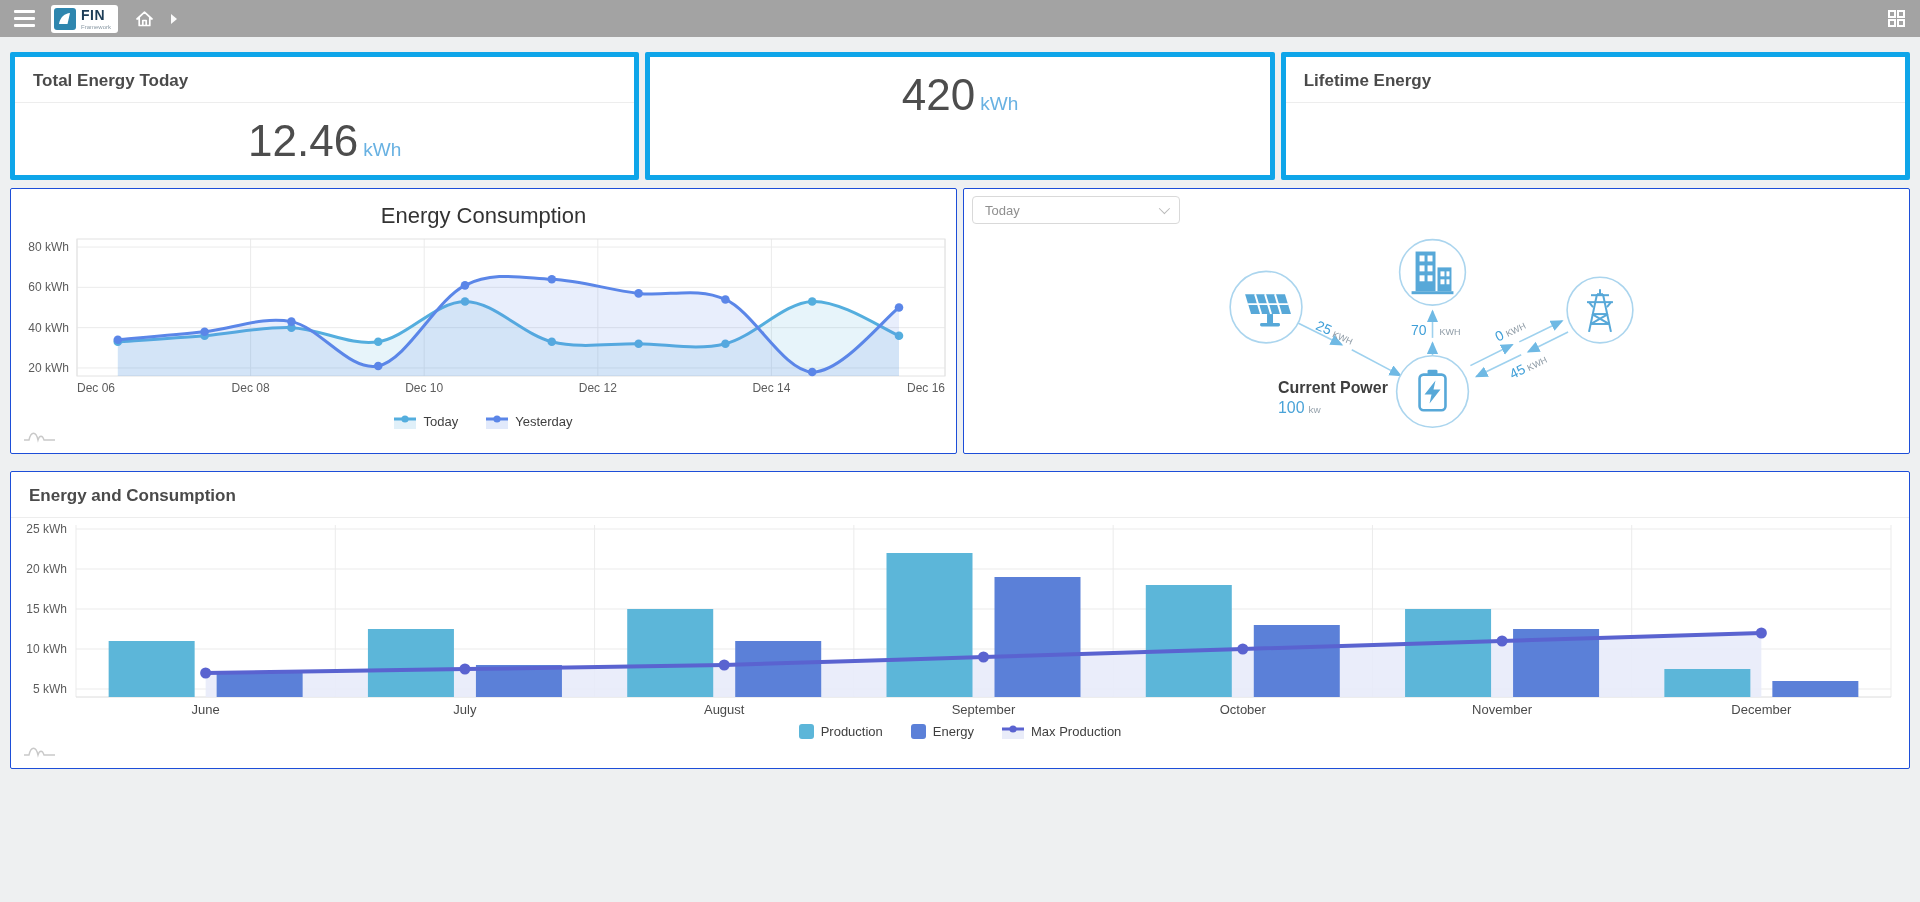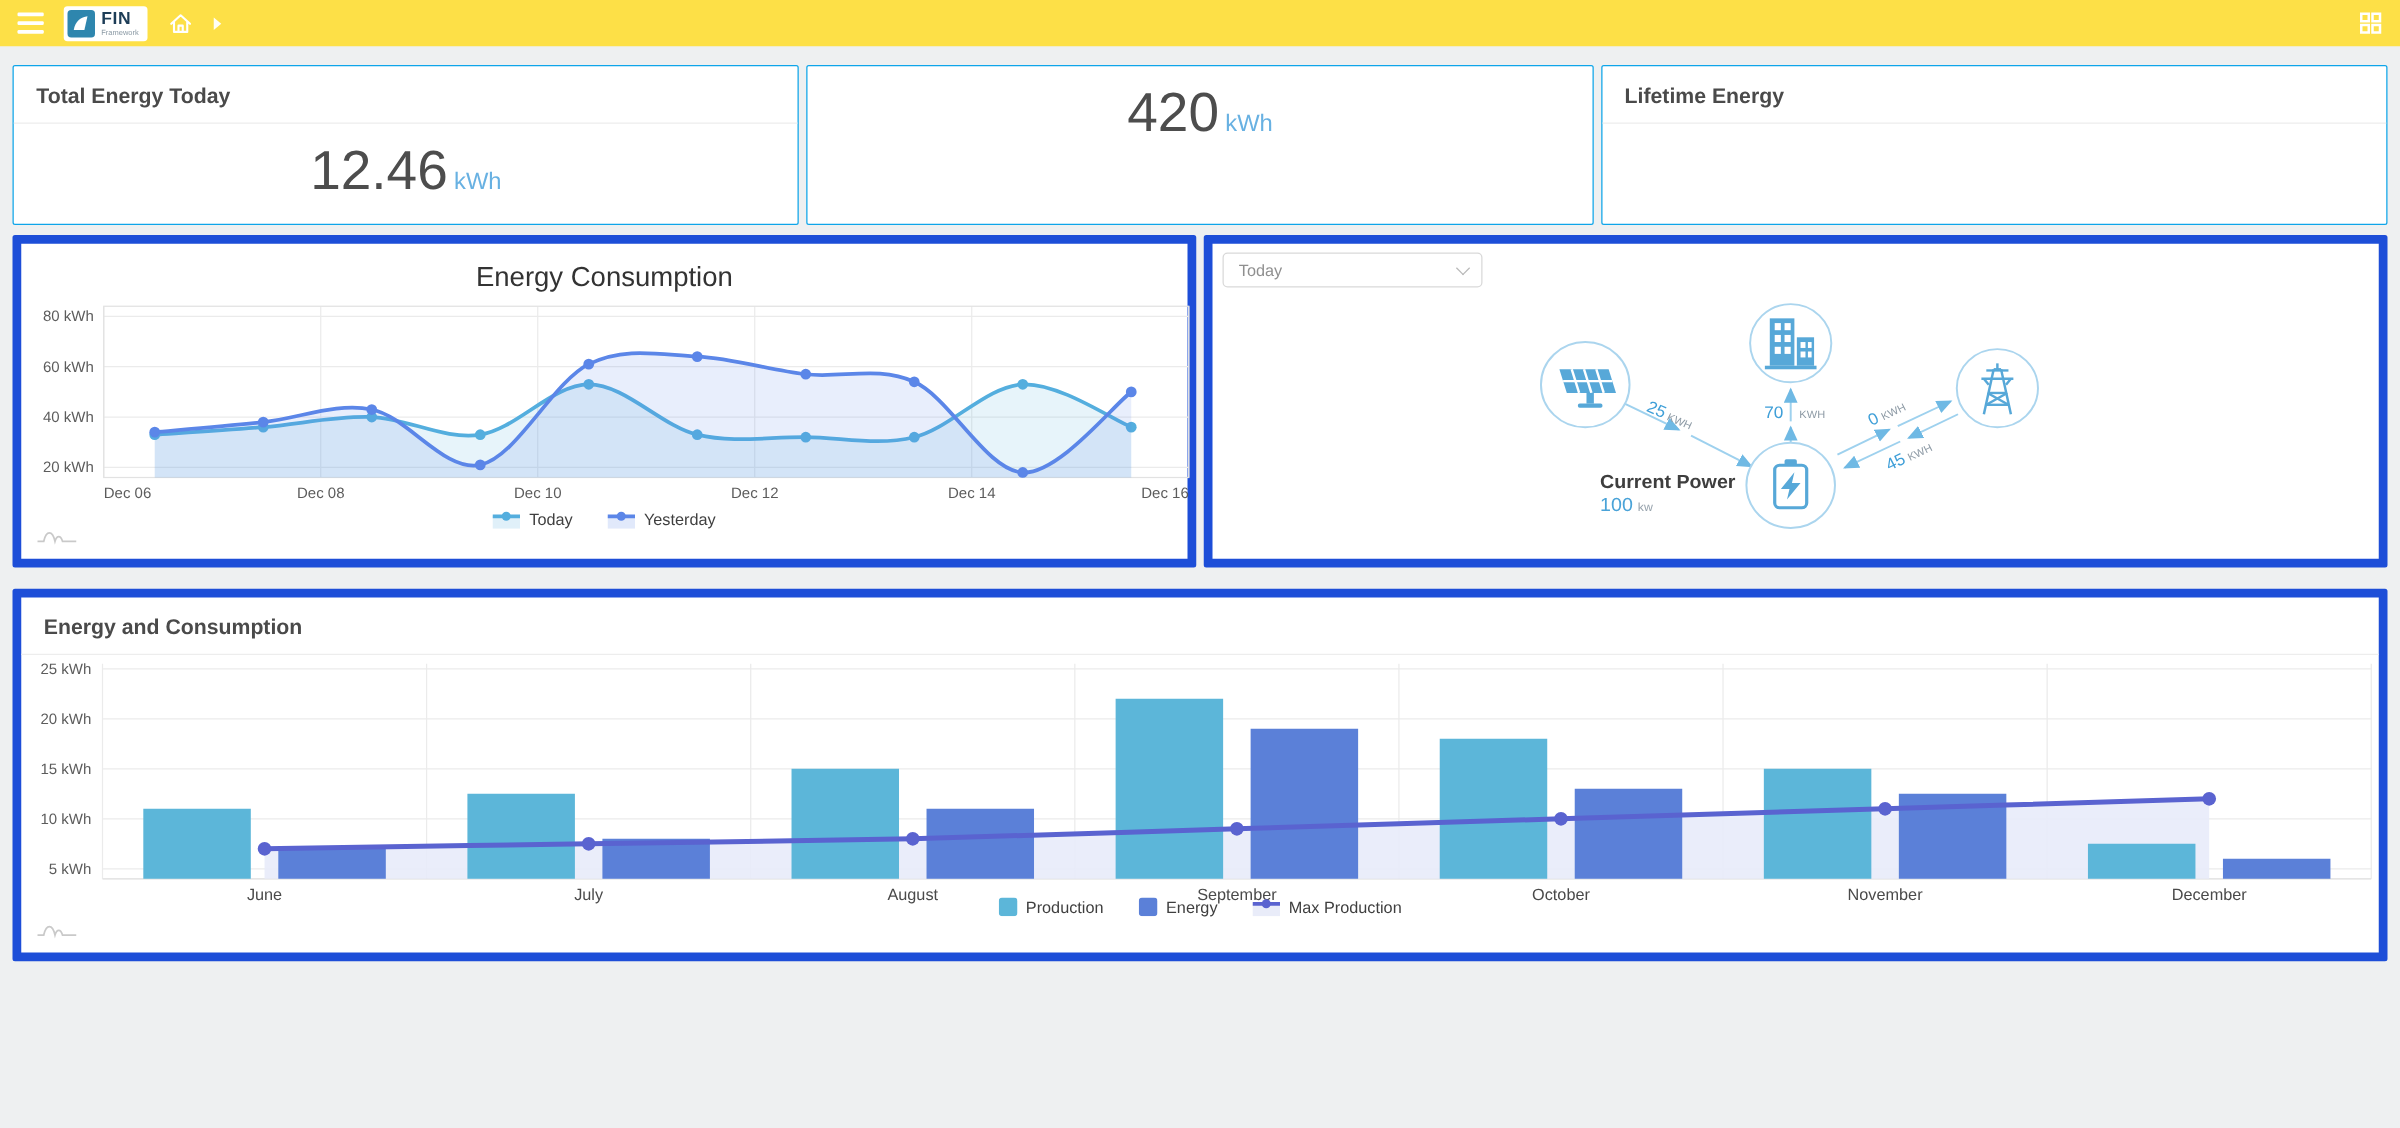--- a/index.html
+++ b/index.html
@@ -1,40 +1,40 @@
 <!DOCTYPE html>
 <html><head>
 <meta charset="utf-8">
 <style>
   *{box-sizing:border-box;margin:0;padding:0}
   html,body{width:1920px;height:902px;background:#eef0f1;font-family:"Liberation Sans",sans-serif;overflow:hidden}
 
   
-  .navbar{height:37px;background:#fde047;display:flex;align-items:center;padding:0 14px;gap:16px}
+  .navbar{height:37px;background:#a3a3a3;display:flex;align-items:center;padding:0 14px;gap:16px}
   .hamburger{display:flex;flex-direction:column;gap:4px;cursor:pointer}
   .hamburger i{display:block;width:21px;height:3px;background:#fff;border-radius:1px}
   .logo{background:#fff;border-radius:3px;height:28px;display:flex;align-items:center;padding:3px 7px 3px 3px;gap:5px}
   .logo-mark{width:22px;height:22px;background:#2e86ae;border-radius:3px;display:flex;align-items:center;justify-content:center}
   .logo-text{line-height:1}
   .logo-text b{font-size:14px;font-weight:bold;color:#1d3d57;letter-spacing:.5px}
   .logo-text small{display:block;font-size:6px;color:#8b9aa5;margin-top:1px}
   .nav-icon{display:flex;align-items:center}
   .caret-right{width:0;height:0;border-left:6px solid #fff;border-top:5px solid transparent;border-bottom:5px solid transparent;opacity:.95}
   .nav-right{margin-left:auto;display:flex;align-items:center}
 
   
   .content{padding:15px 10px 0}
   .stats-row{display:flex;gap:6px}
-  .stat-card{flex:1;background:#fff;height:128px;border:1px solid #0ea5e9;border-radius:2px}
+  .stat-card{flex:1;background:#fff;height:128px;border:5px solid #0ea5e9;border-radius:2px}
   .card-title{font-size:17px;font-weight:bold;color:#4a4a4a;padding:14px 18px 11px;border-bottom:1px solid #ededed}
   .stat-value{text-align:center;margin-top:13px;font-size:44px;color:#4d4d4d;white-space:nowrap}
   .stat-value .unit{font-size:19px;color:#68b1e2;margin-left:5px}
 
   .row2{display:flex;gap:6px;margin-top:8px}
-  .panel{position:relative;background:#fff;border:7px solid #1d4ed8;border-radius:2px}
+  .panel{position:relative;background:#fff;border:1px solid #1d4ed8;border-radius:2px}
   .chart-panel-left,.flow-panel{flex:1;height:266px}
   .chart-title{text-align:center;font-size:22px;color:#333;padding-top:14px;font-weight:400}
 
   .bottom-panel{margin-top:17px;height:298px}
 
   svg text.tick{font-size:12px;fill:#5c5c5c}
   svg text.month{font-size:13px;fill:#4a4a4a}
   .grid{stroke:#ebebeb;stroke-width:1}
   .plot-border{fill:none;stroke:#e2e2e2;stroke-width:1}
 

